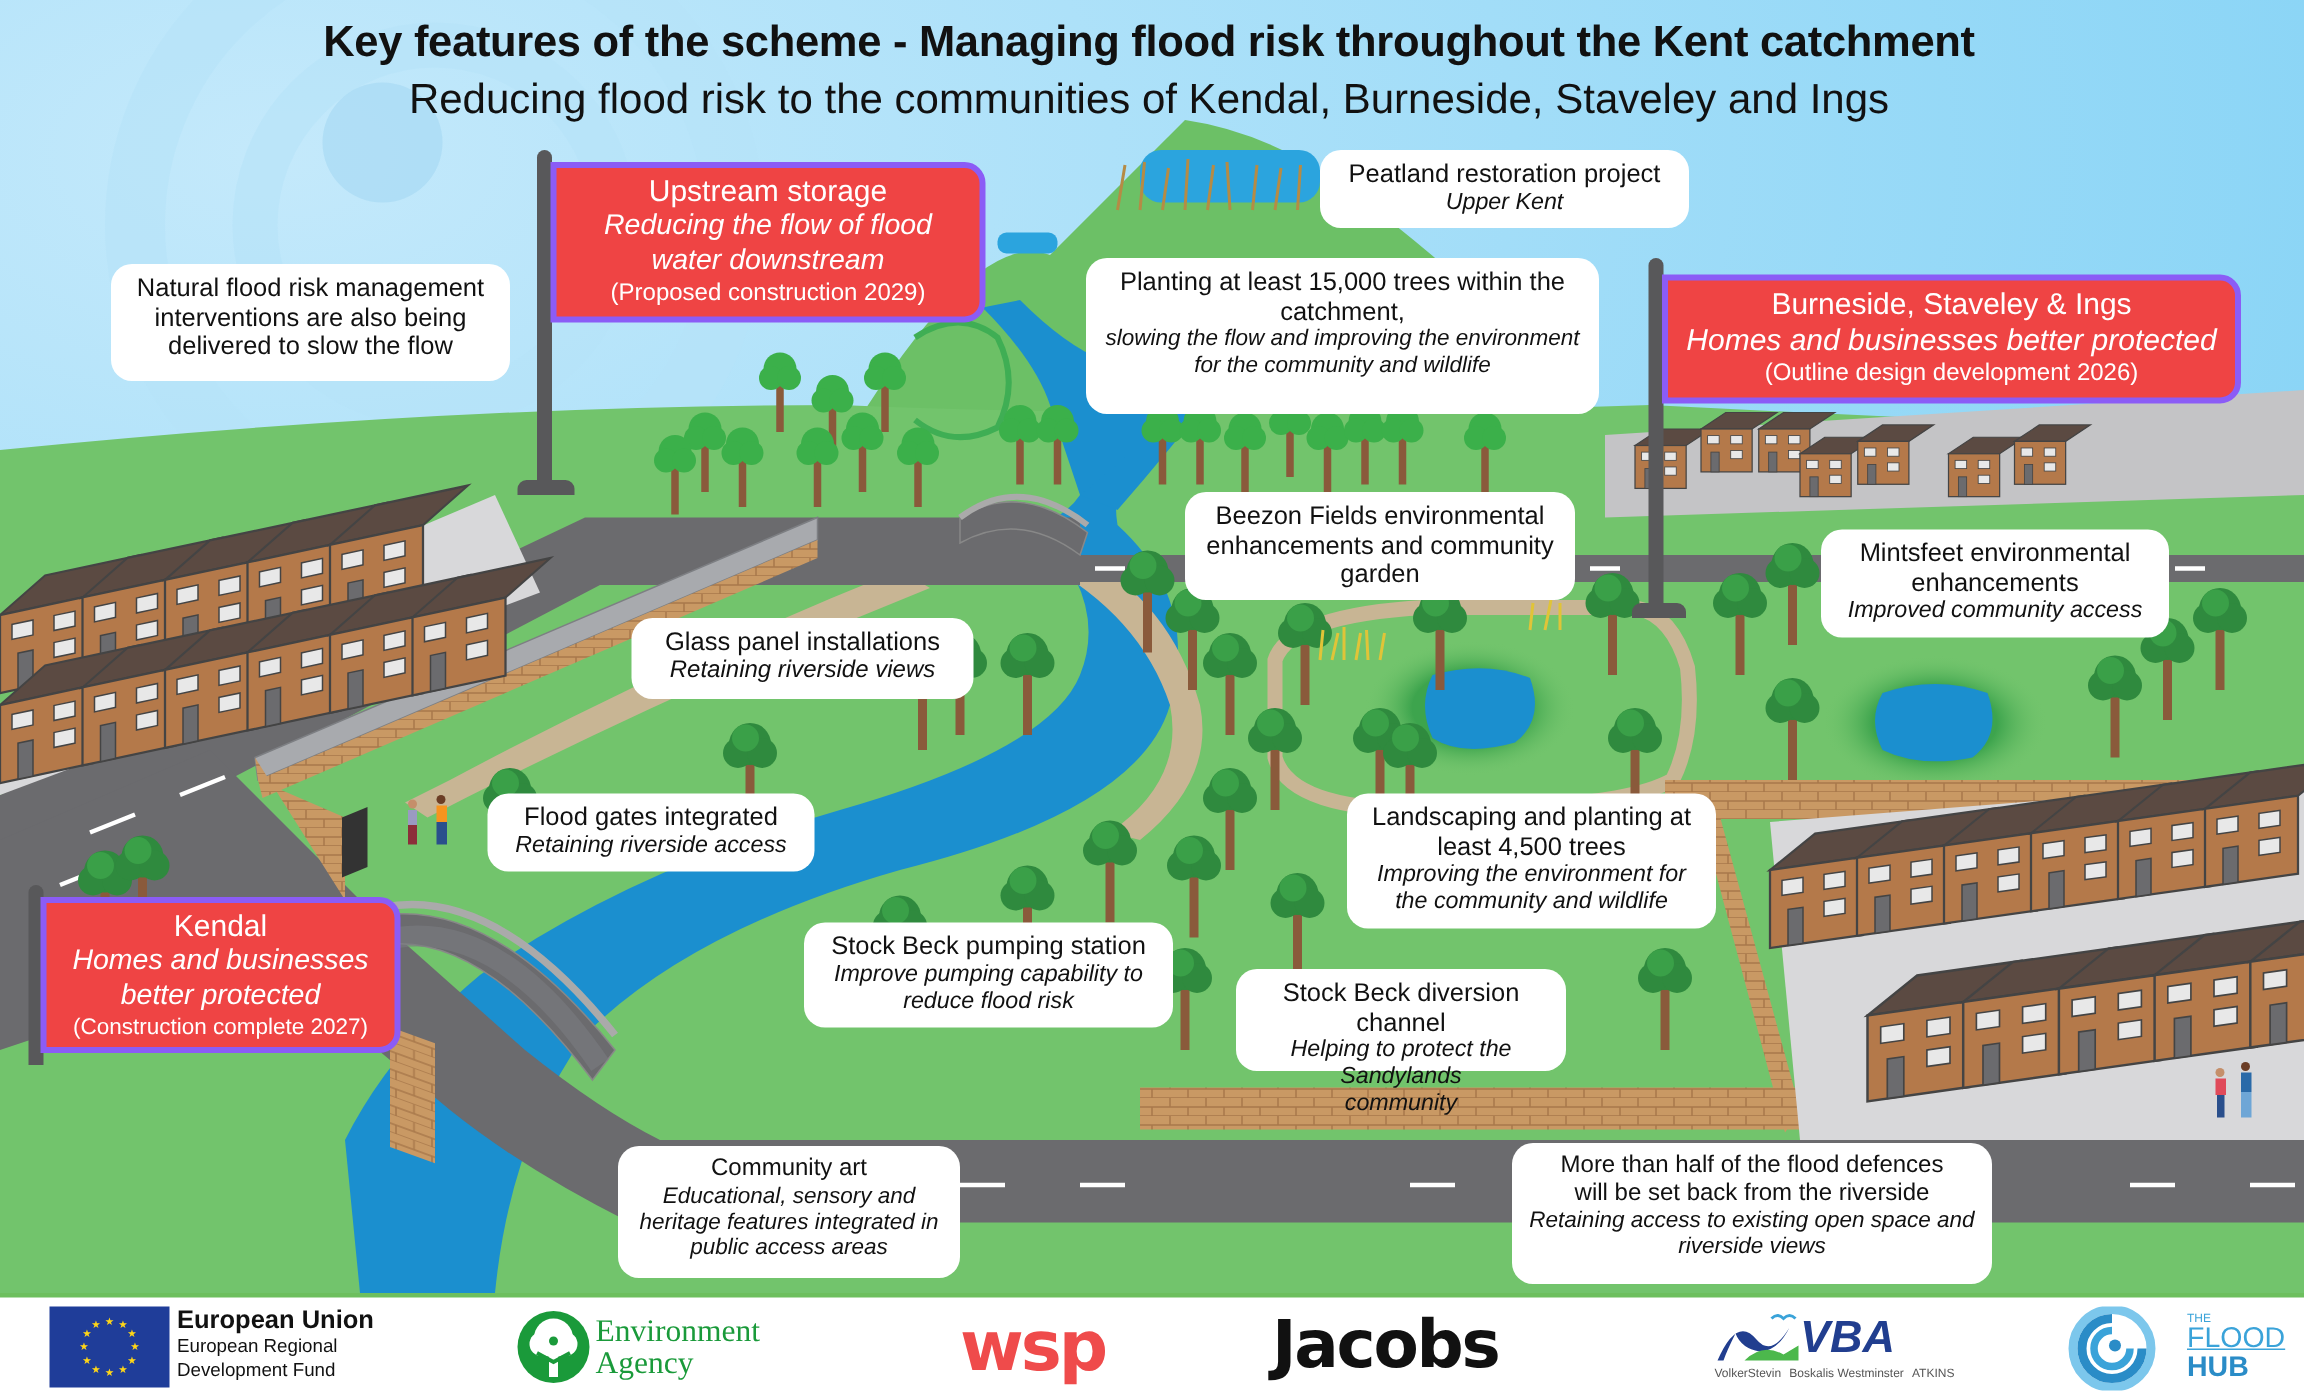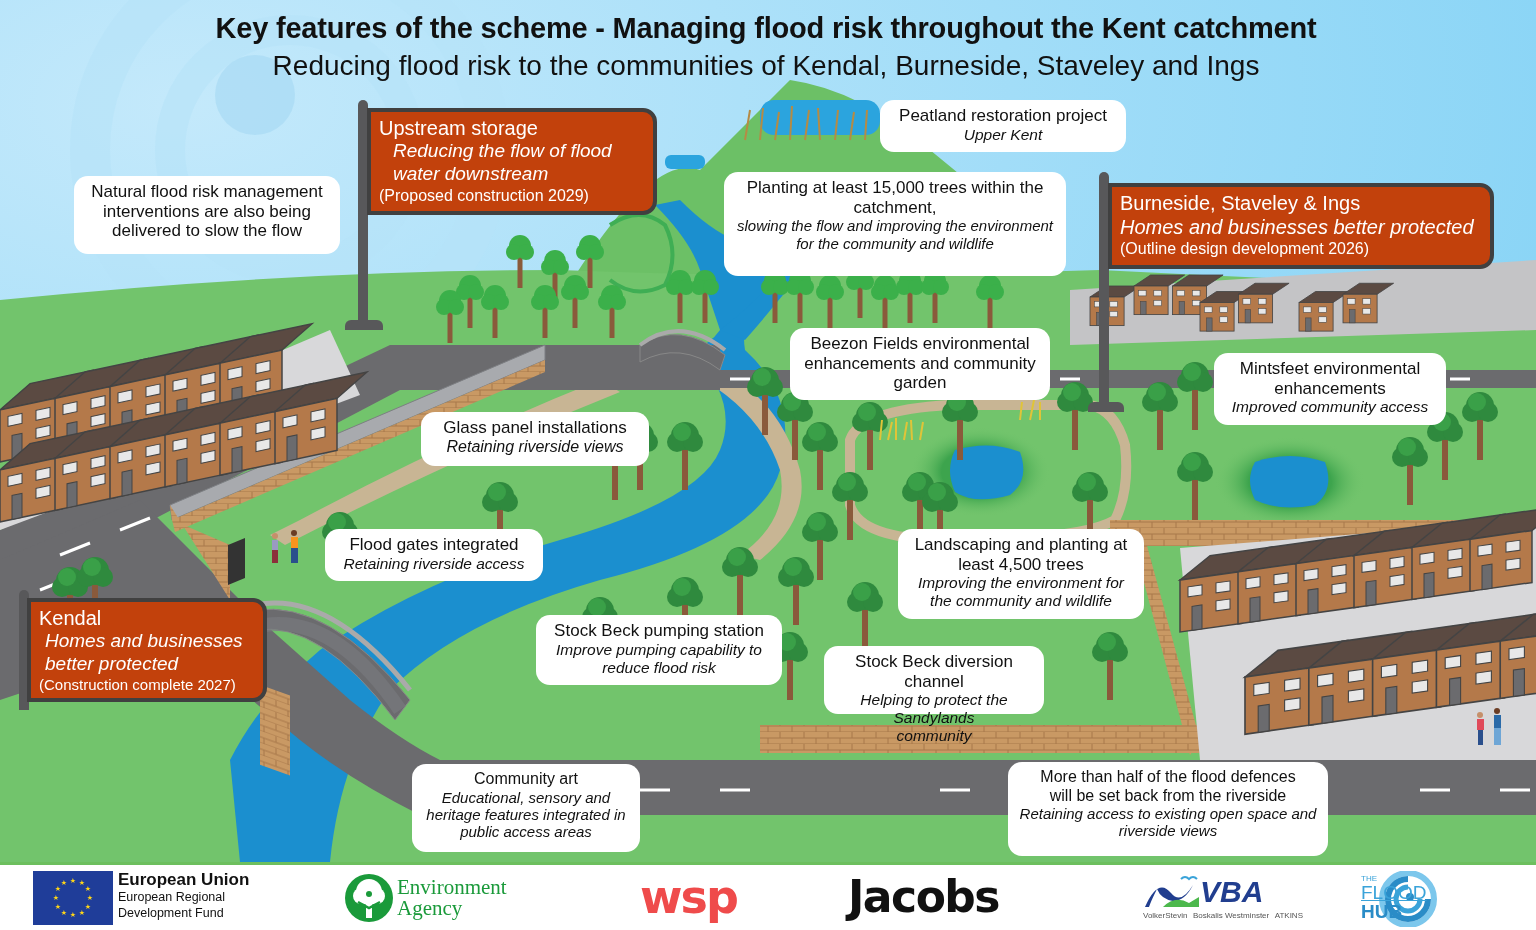--- a/index.html
+++ b/index.html
@@ -7,39 +7,39 @@
   #scene { position:absolute; left:0; top:0; width:1536px; height:862px; }
   .title { position:absolute; left:0; width:1532px; text-align:center; color:#111; }
   .title.main { top:12px; font-size:29px; font-weight:bold; letter-spacing:-0.2px; }
   .title.sub { top:50px; font-size:28px; }
 
   .callout { position:absolute; background:#fff; border-radius:14px; text-align:center; color:#111; line-height:1.16; padding:6px 10px; box-sizing:border-box; }
   .callout .h { display:block; font-size:17px; }
   .callout .i { display:block; font-style:italic; font-size:16px; }
   .callout .s { display:block; font-style:italic; font-size:15.5px; }
 
-  .sign { position:absolute; background:#c2410c; border:4px solid #404040; border-radius:0 14px 14px 0; color:#fff; text-align:left; line-height:1.2; box-sizing:border-box; padding:4px 8px; }
+  .sign { position:absolute; background:#ef4444; border:4px solid #8b5cf6; border-radius:0 14px 14px 0; color:#fff; text-align:center; line-height:1.2; box-sizing:border-box; padding:4px 8px; }
   .sign .h { display:block; font-size:20px; }
   .sign .i { display:block; font-size:20px; font-style:italic; }
   .sign .n { display:block; font-size:16px; }
   .pole { position:absolute; background:#58585a; width:10px; border-radius:5px 5px 0 0; }
   .pole-foot { position:absolute; background:#58585a; height:10px; border-radius:6px 6px 0 0; }
 
   #footer { position:absolute; left:0; top:862px; width:1536px; height:68px; background:#fff; border-top:3px solid #6dbf5e; box-sizing:border-box; }
   .logo { position:absolute; }
   .eu-flag { position:absolute; left:33px; top:6px; width:80px; height:54px; background:#1f3d99; }
   .eu-text { position:absolute; left:118px; top:5px; }
   .eu-text .t1 { font-size:17px; font-weight:bold; color:#111; display:block; }
   .eu-text .t2 { font-size:12.5px; color:#111; display:block; line-height:1.25; }
   .ea-text { position:absolute; left:397px; top:12px; font-family:"Liberation Serif", serif; color:#1a9a3a; font-size:21px; line-height:0.98; }
   .wsp { position:absolute; left:640px; top:5px; color:#ef4b4b; font-size:46px; font-weight:bold; letter-spacing:-2px; font-family:"DejaVu Sans", sans-serif; }
   .jacobs { position:absolute; left:848px; top:6px; font-size:44px; font-weight:bold; color:#111; letter-spacing:-1.5px; font-family:"DejaVu Sans", sans-serif; }
   .vba-text { position:absolute; left:1200px; top:10px; font-size:30px; font-weight:bold; font-style:italic; color:#213e8f; }
   .vba-partners { position:absolute; left:1143px; top:46px; font-size:8px; color:#555; width:160px; display:flex; justify-content:space-between; }
-  .hub-text { position:absolute; left:1361px; top:10px; color:#3aa3d9; line-height:1; }
+  .hub-text { position:absolute; left:1458px; top:10px; color:#3aa3d9; line-height:1; }
   .hub-text .the { font-size:8px; display:block; }
   .hub-text .flood { font-size:19px; display:block;text-decoration:underline; }
   .hub-text .hub { font-size:19px; font-weight:bold; display:block; color:#2a8cc7; }
 </style>
 </head>
 <body>
 
 <div id="scene">
   <svg width="1536" height="862" viewBox="0 0 1536 862" xmlns="http://www.w3.org/2000/svg">
     <defs>

